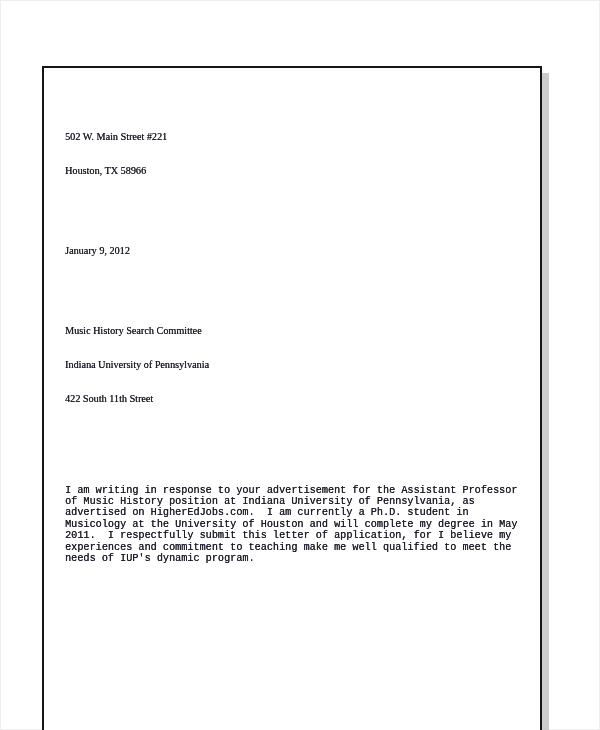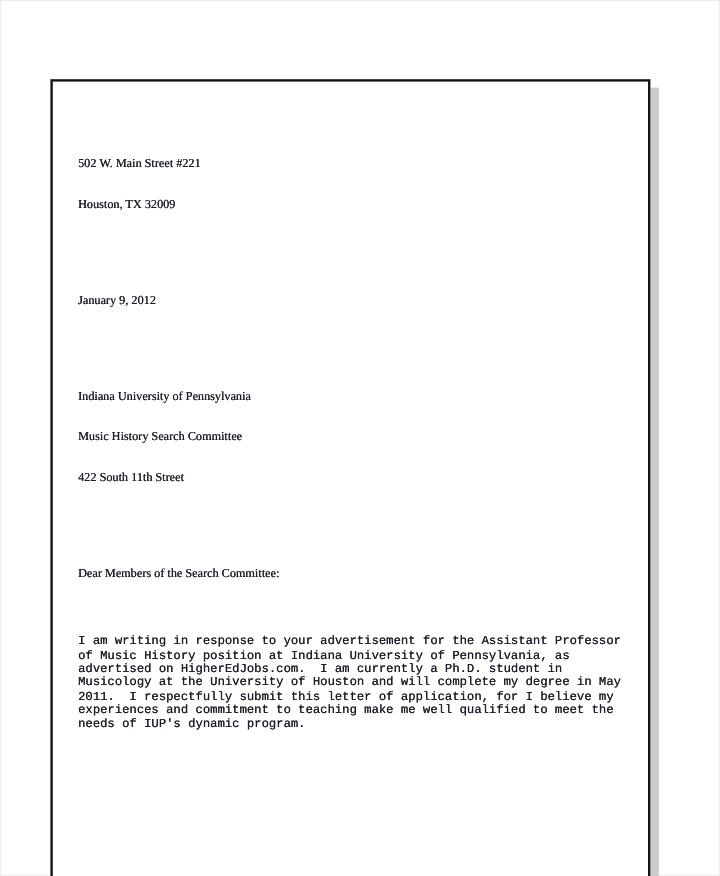--- a/index.html
+++ b/index.html
@@ -38,32 +38,31 @@
   .para  { margin: 11.4px 0 0 0; font-family: Liberation Mono, monospace; }
 </style>
 </head>
 <body>
 
 <div class="canvas">
   <div class="letter">
 
     <div>
       <div>502 W. Main Street #221</div>
-      <div>Houston, TX 32009</div>
+      <div>Houston, TX 58966</div>
     </div>
 
     <div class="block">January 9, 2012</div>
 
     <div class="block">
+      <div>Music History Search Committee</div>
       <div>Indiana University of Pennsylvania</div>
-      <div>Music History Search Committee</div>
       <div>422 South 11th Street</div>
     </div>
 
-    <div class="block">Dear Members of the Search Committee:</div>
 
     <p class="para">I am writing in response to your advertisement for the Assistant Professor of Music History position at Indiana University of Pennsylvania, as advertised on HigherEdJobs.com.  I am currently a Ph.D. student in Musicology at the University of Houston and will complete my degree in May 2011.  I respectfully submit this letter of application, for I believe my experiences and commitment to teaching make me well qualified to meet the needs of IUP's dynamic program.</p>
 
     
 
     
 
     
 
     

